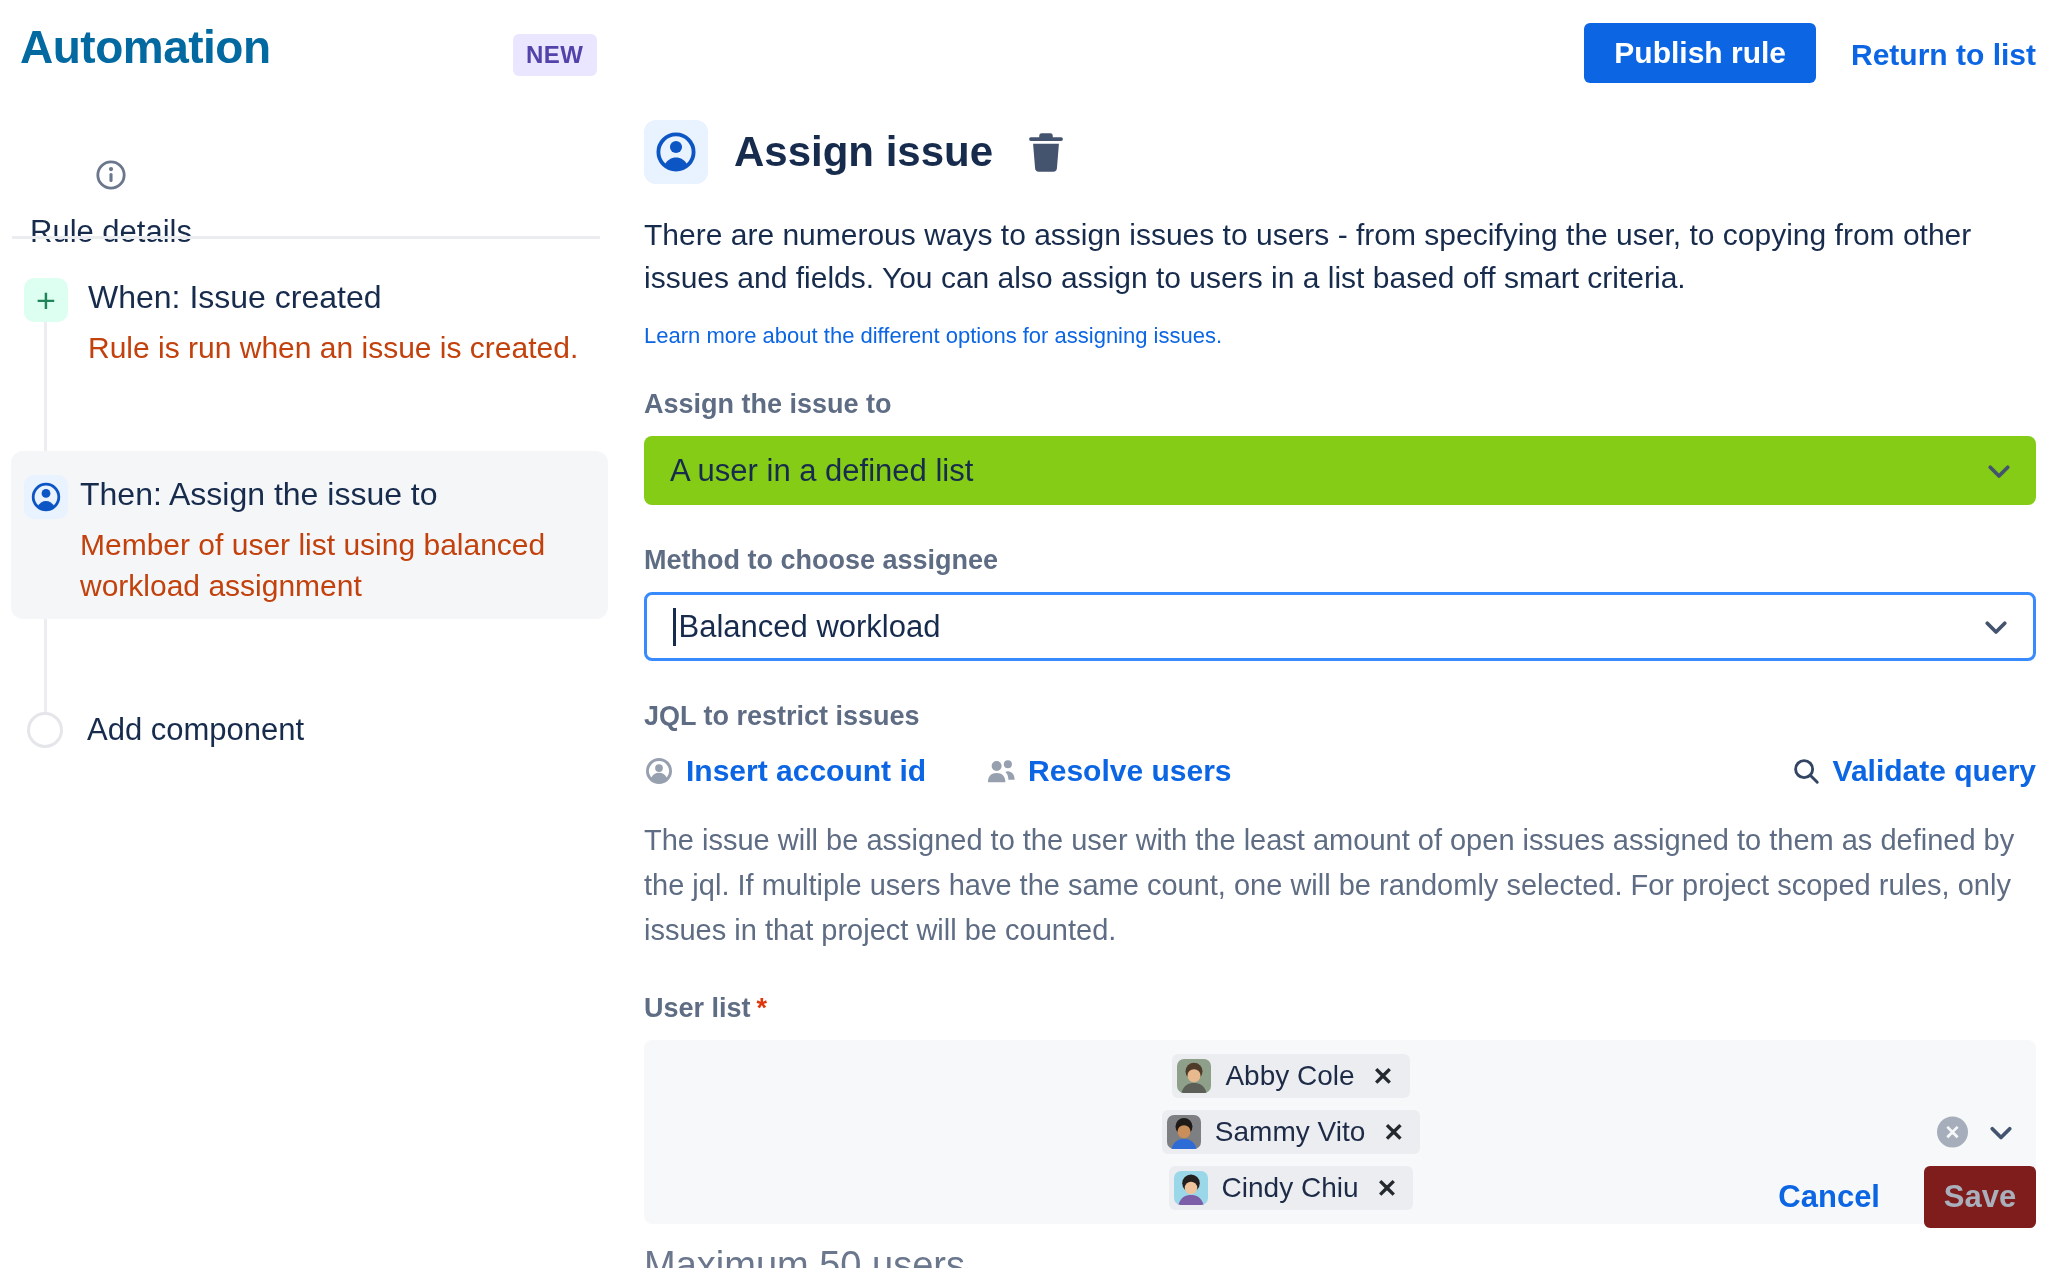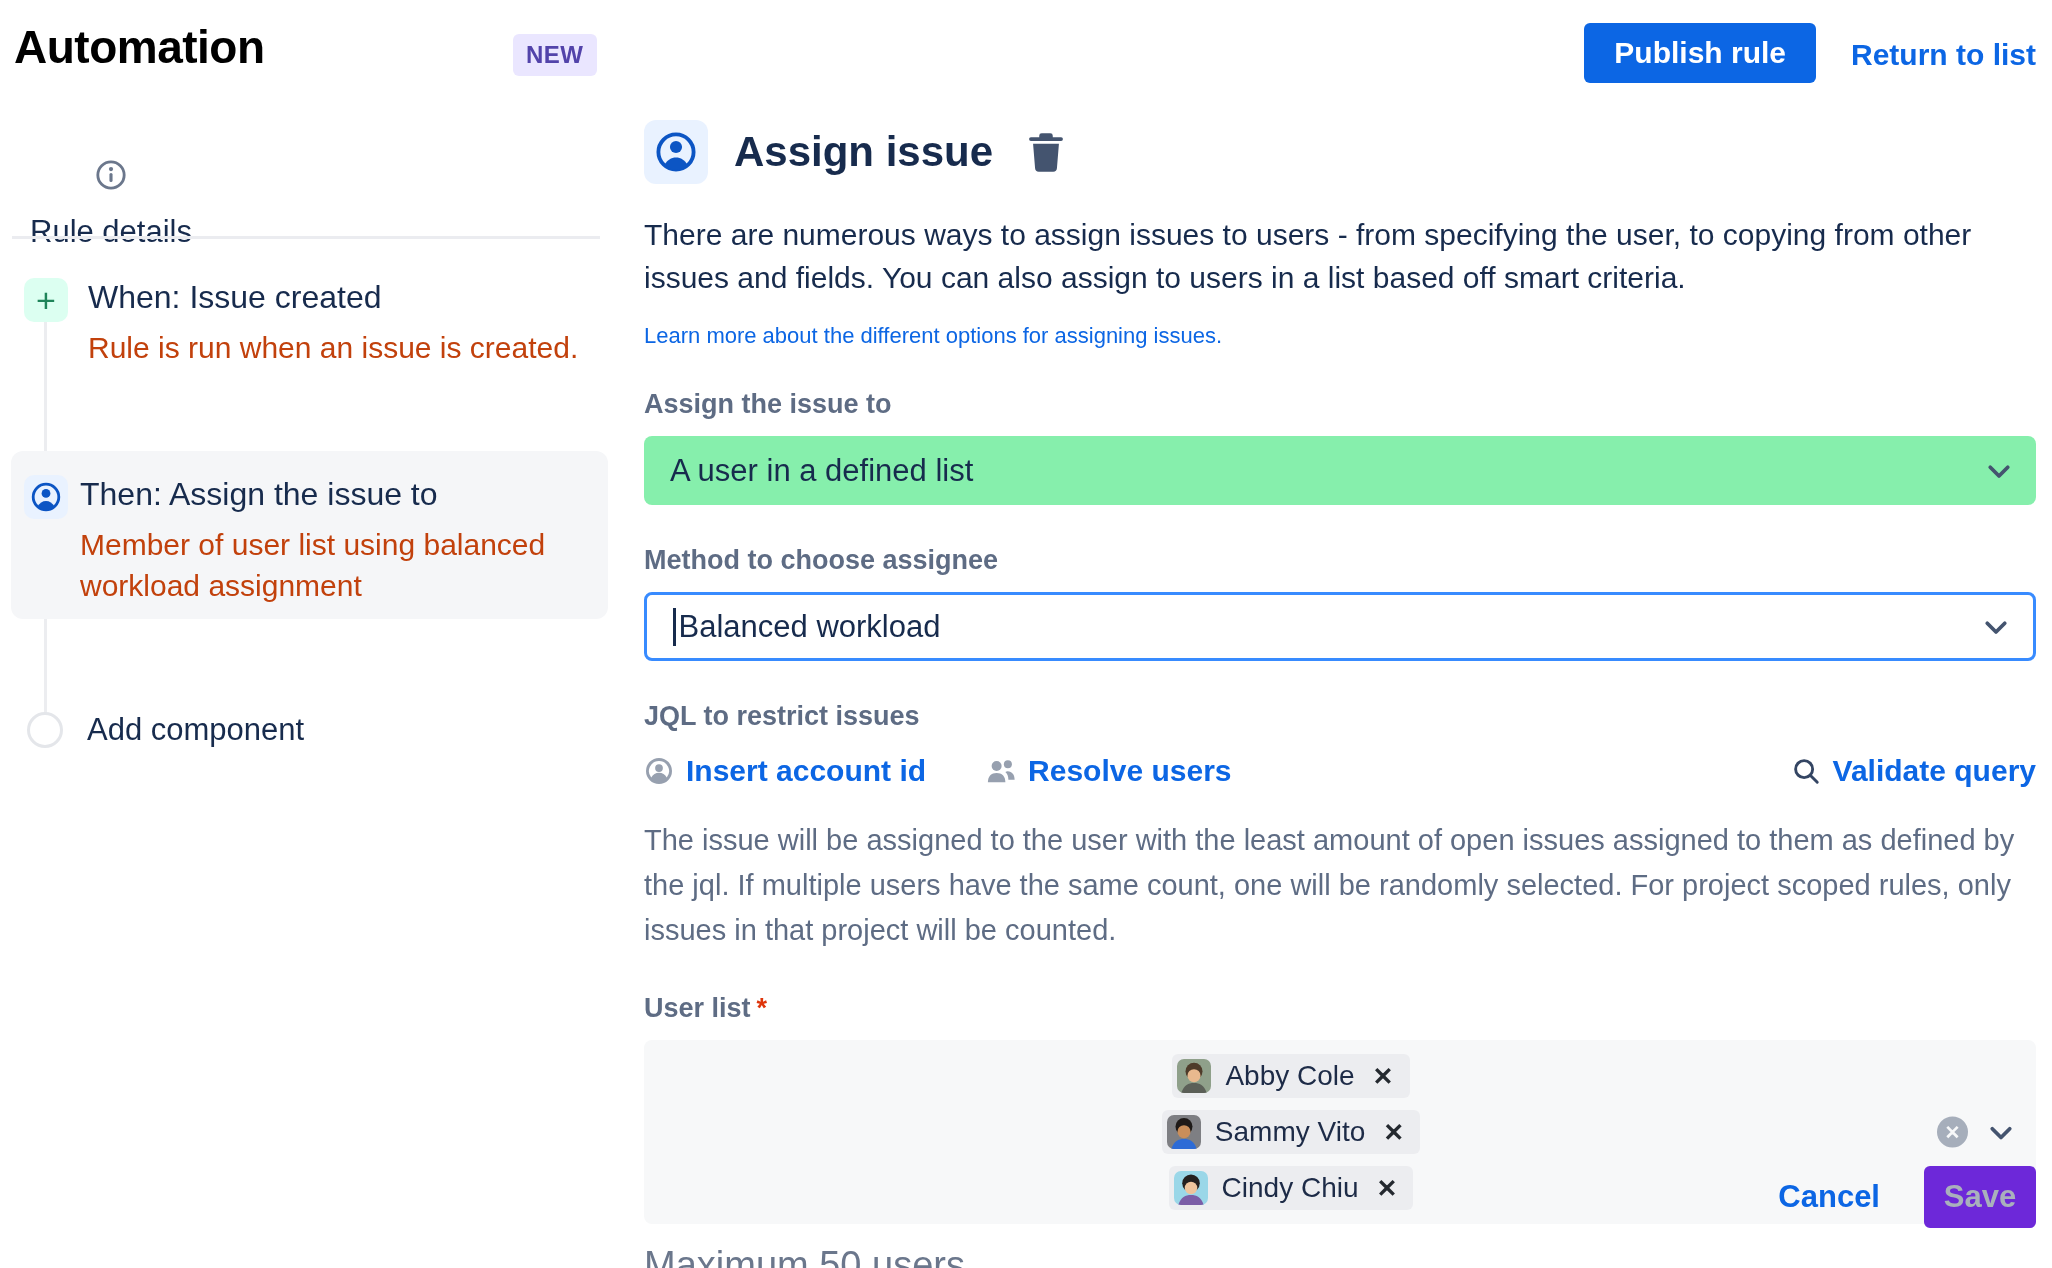--- a/index.html
+++ b/index.html
@@ -1,21 +1,21 @@
 <!DOCTYPE html>
 <html><head>
 <meta charset="utf-8">
 <style>
   * { margin:0; padding:0; box-sizing:border-box; }
   html,body { background:#fff; }
   body { font-family:"Liberation Sans", sans-serif; color:#172B4D; }
   .page { position:relative; width:2052px; height:1268px; background:#fff; overflow:hidden; }
 
   
-  .app-title { position:absolute; left:14px; top:20px; font-size:46px; font-weight:700; color:#000000; letter-spacing:-0.5px; }
+  .app-title { position:absolute; left:20px; top:20px; font-size:46px; font-weight:700; color:#0369a1; letter-spacing:-0.5px; }
   .new-badge { position:absolute; left:513px; top:34px; background:#EAE6FF; color:#5243AA; font-size:24px; font-weight:700; padding:7px 13px; border-radius:6px; letter-spacing:0.5px; }
   .publish-btn { position:absolute; right:236px; top:23px; height:60px; padding:0 30px; background:#0C66E4; color:#fff; font-size:30px; font-weight:600; border:none; border-radius:6px; display:flex; align-items:center; cursor:pointer; font-family:inherit; }
   .return-link { position:absolute; right:16px; top:38px; color:#0C66E4; font-size:30px; font-weight:600; text-decoration:none; cursor:pointer; }
 
   
   .sidebar { position:absolute; left:0; top:0; width:608px; height:1268px; }
   .rule-details-row { position:absolute; left:30px; top:158px; display:flex; align-items:center; gap:22px; cursor:pointer;flex-direction:column; }
   .rule-details-row .icn { width:34px; height:34px; color:#6B778C; }
   .rule-details-label { font-size:31px; color:#172B4D; }
   .side-divider { position:absolute; left:12px; top:236px; width:588px; height:3px; background:#EBECF0; border:none; }
@@ -39,21 +39,21 @@
   .main-header .big-icon { width:64px; height:64px; border-radius:12px; background:#E9F2FF; color:#0C55C4; display:flex; align-items:center; justify-content:center; }
   .big-icon svg { width:44px; height:44px; }
   .main-title { font-size:42px; font-weight:700; color:#172B4D; }
   .trash-btn { background:none; border:none; color:#44546F; cursor:pointer; margin-left:8px; padding:0; }
   .trash-btn svg { width:38px; height:40px; }
   .main-desc { margin-top:30px; font-size:30px; line-height:1.42; color:#172B4D; }
   .learn-link { display:inline-block; margin-top:24px; font-size:22px; color:#0C66E4; text-decoration:none; cursor:pointer; }
   .field-label { margin-top:40px; font-size:27px; font-weight:700; color:#5E6C84; }
   .field-label .req { color:#DE350B; margin-left:6px; }
   .select-box { position:relative; margin-top:16px; height:69px; border-radius:8px; display:flex; align-items:center; padding:0 60px 0 26px; font-size:31px; color:#172B4D; cursor:pointer; }
-  .select-box.subtle { background:#86efac; }
+  .select-box.subtle { background:#84cc16; }
   .select-box.focused { background:#fff; border:3px solid #388BFF; }
   .select-box .chev { position:absolute; right:22px; top:50%; transform:translateY(-50%); width:30px; height:30px; color:#44546F; }
   .caret { display:inline-block; width:2.5px; height:38px; background:#172B4D; margin-right:3px; }
   .text-input { margin-top:16px; width:100%; height:69px; background:#FAFBFC; border:2.5px solid #DFE1E6; border-radius:8px; font-size:31px; color:#172B4D; padding:0 24px; font-family:inherit; }
   .jql-actions { margin-top:22px; display:flex; align-items:center; }
   .action-link { display:flex; align-items:center; gap:12px; background:none; border:none; color:#0C66E4; font-size:30px; font-weight:700; cursor:pointer; font-family:inherit; padding:0; }
   .action-link + .action-link { margin-left:60px; }
   .action-link .a-icn { width:30px; height:30px; color:#97A0AF; }
   .action-link.right { margin-left:auto; }
   .action-link.right .a-icn { color:#344563; }
@@ -64,21 +64,21 @@
   .chip .avatar svg { display:block; width:34px; height:34px; }
   .chip-name { font-size:28px; color:#1D2B47; margin:0 8px 0 14px; }
   .chip-remove { background:none; border:none; font-size:25px; font-weight:700; color:#24292F; cursor:pointer; padding:0 10px; font-family:inherit; }
   .field-controls { position:absolute; right:20px; top:50%; transform:translateY(-50%); display:flex; align-items:center; gap:18px; }
   .clear-all { width:31px; height:31px; border-radius:50%; background:#A6AEBB; color:#F7F8F9; border:none; font-size:19px; font-weight:700; display:flex; align-items:center; justify-content:center; cursor:pointer; font-family:inherit; }
   .chips-field .chev { width:30px; height:30px; color:#44546F; cursor:pointer; }
   .max-users { margin-top:20px; font-size:38px; color:#6B778C; }
 
   .footer { position:absolute; right:16px; top:1166px; display:flex; align-items:center; gap:44px; }
   .cancel-link { color:#0C66E4; font-size:31px; font-weight:700; background:none; border:none; cursor:pointer; font-family:inherit; }
-  .save-btn { width:112px; height:62px; border-radius:6px; background:#6d28d9; color:#A9B0BC; font-size:31px; font-weight:700; border:none; font-family:inherit; }
+  .save-btn { width:112px; height:62px; border-radius:6px; background:#7f1d1d; color:#A9B0BC; font-size:31px; font-weight:700; border:none; font-family:inherit; }
 
   svg { display:block; }
 </style>
 </head>
 <body>
 
 <div class="page">
 
   <div class="app-title">Automation</div>
   <div class="new-badge">NEW</div>

